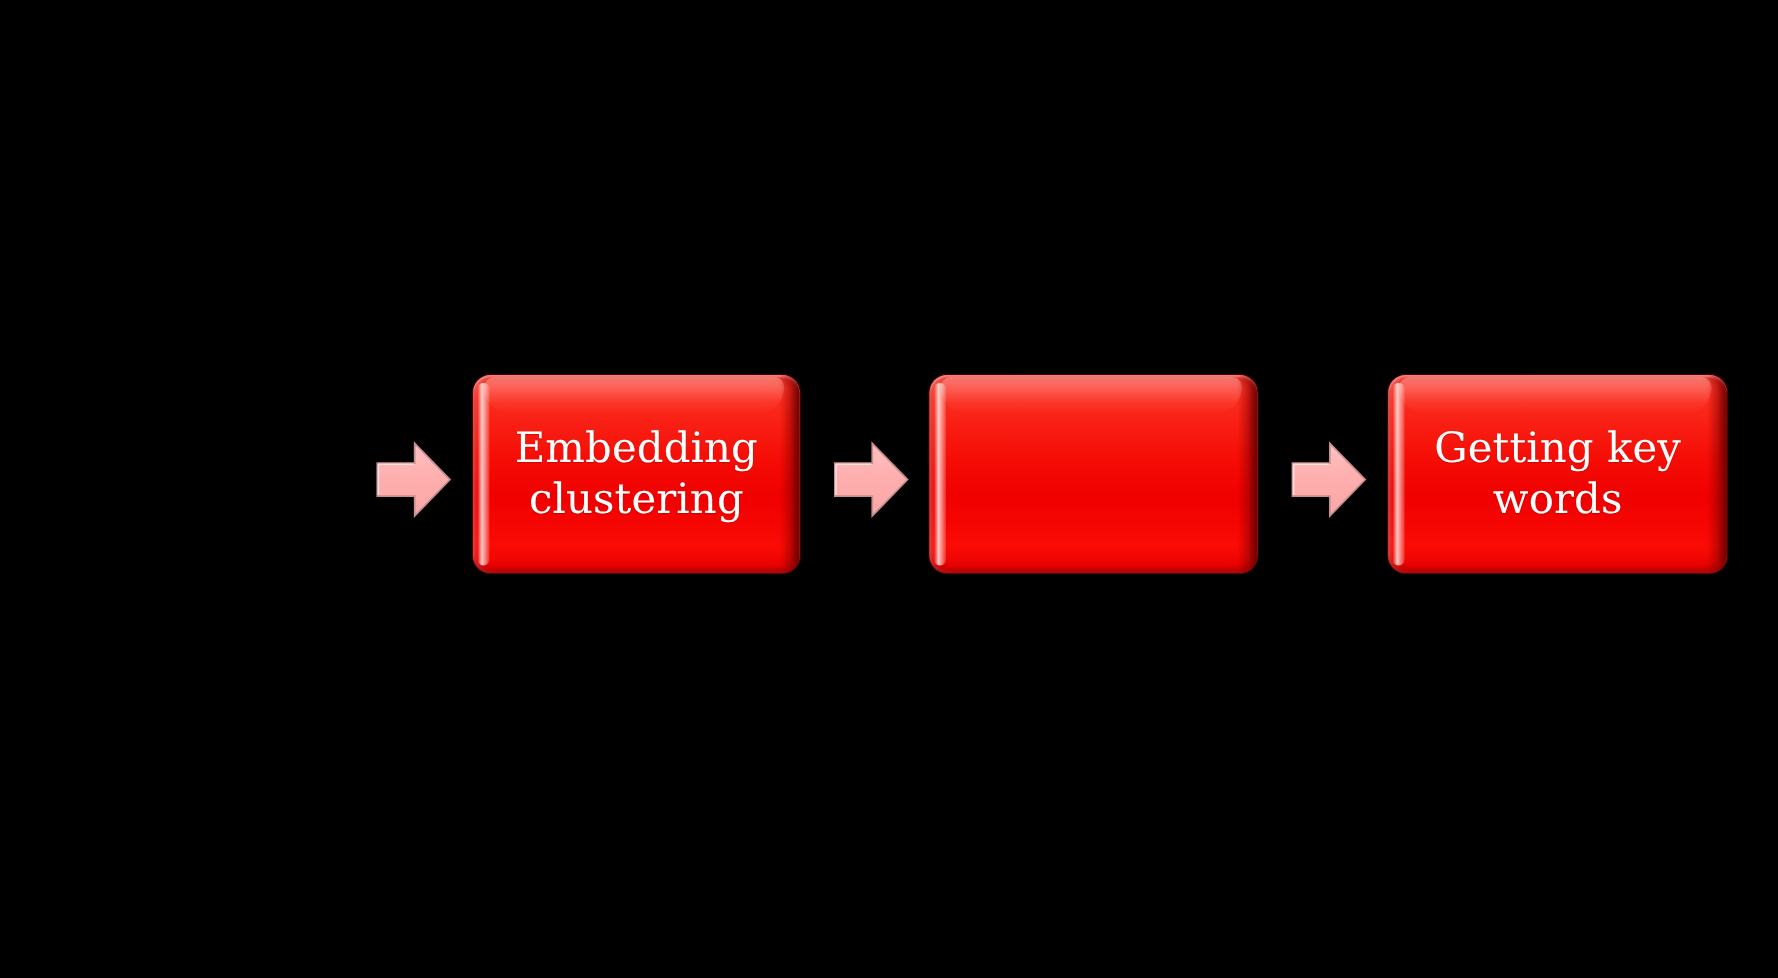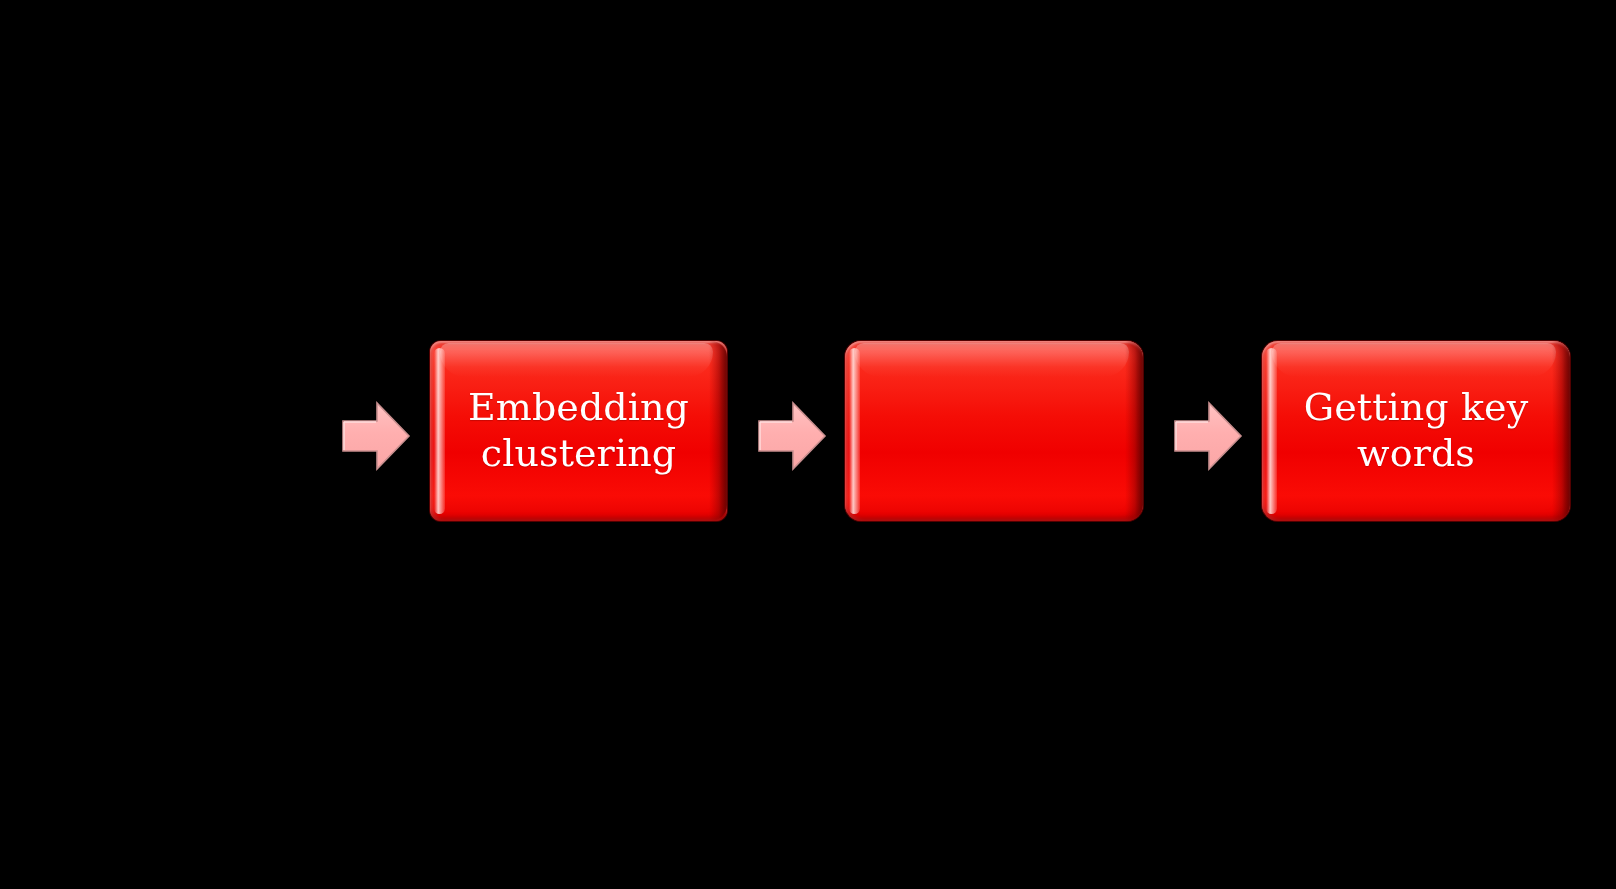--- a/index.html
+++ b/index.html
@@ -101,21 +101,21 @@
     line-height: 1.20;
     text-align: center;
     letter-spacing: 0.1px;
     padding: 0 12px;
     white-space: pre-line;
     text-shadow: 0 1px 1px rgba(120,0,0,0.35);
   }
 
   
   #node-1 { left: 5px;    width: 305px; }
-  #node-2 { left: 430px;  width: 297px; border-radius: 11px; }
+  #node-2 { left: 430px;  width: 297px; }
   #node-3 { left: 845px;  width: 298px; }
   #node-4 { left: 1262px; width: 308px; }
 
   
   .arrow {
     position: absolute;
     top: 400px;
     width: 70px;
     height: 72px;
   }

